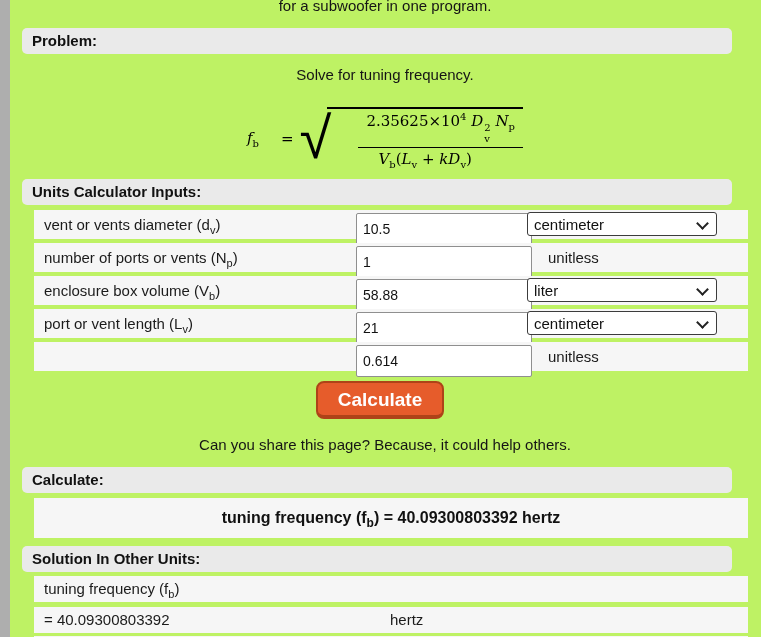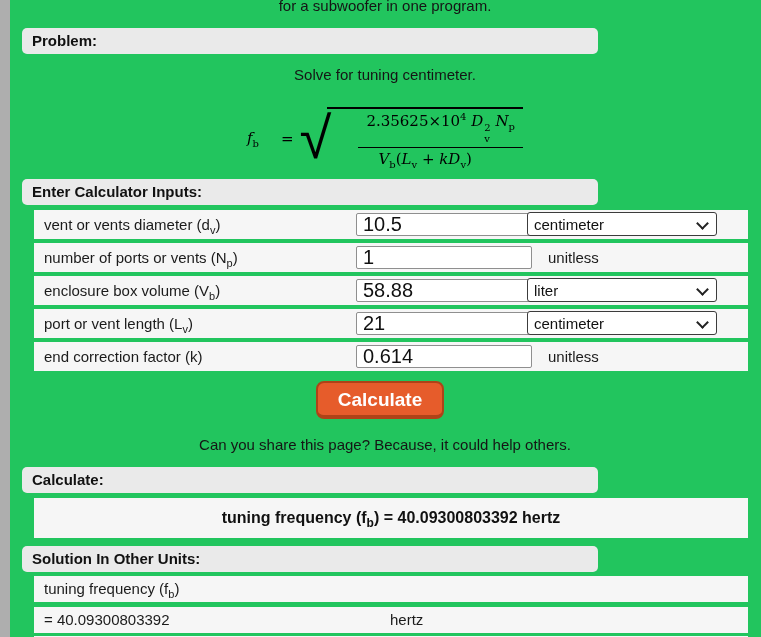--- a/index.html
+++ b/index.html
@@ -1,33 +1,33 @@
 <!DOCTYPE html>
 <html style="--button-bg: #e65c2b; --button-text: #ffffff; --button-border: #ae4318; --header-bg: #eaeaea; --row-bg: #f6f6f6; --scrollbar: #aeaeae;"><head>
 <meta charset="utf-8">
 <style>
   html, body { margin: 0; padding: 0; background: #ffffff; }
   #stage {
     position: relative;
     width: 761px;
     height: 637px;
-    background: #22c55e;
+    background: #bef264;
     overflow: hidden;
     font-family: "Liberation Sans", sans-serif;
     color: #1b1b1b;
   }
   
   .scroll-stripe {
     position: absolute; left: 0; top: 0;
     width: 10px; height: 637px;
     background: var(--scrollbar, #aeaeae);
   }
   
   .section-header {
-    position: absolute; left: 22px; width: 576px; height: 26px;
+    position: absolute; left: 22px; width: 710px; height: 26px;
     background: var(--header-bg, #eaeaea);
     border-radius: 5px;
     font-size: 15px; font-weight: bold; line-height: 26px;
     padding-left: 10px; box-sizing: border-box; color: #111;
   }
   .centered-line {
     position: absolute; left: 22px; width: 726px;
     text-align: center; font-size: 15px; color: #151515;
   }
   
@@ -57,23 +57,23 @@
   .stack sup, .stack sub { font-size: 10px; line-height: 1.05; vertical-align: baseline; }
   
   .input-row {
     position: absolute; left: 34px; width: 714px; height: 29px;
     background: var(--row-bg, #f6f6f6); font-size: 15px;
   }
   .row-label { position: absolute; left: 10px; top: 0; line-height: 29px; color: #1b1b1b; }
   .row-label sub { font-size: 11px; }
   .val-input {
     position: absolute; left: 322px; top: 3px;
-    width: 176px; height: 23px; box-sizing: border-box;
+    width: 176px; height: 32px; box-sizing: border-box;
     border: 1px solid #8f8f8f; border-radius: 2px;
-    font-family: "Liberation Sans", sans-serif; font-size: 20px;
+    font-family: "Liberation Sans", sans-serif; font-size: 14px;
     padding: 8px 6px; background: #fff; color: #111;
   }
   .select-wrap { position: absolute; left: 493px; top: 2px; width: 190px; height: 24px; display: inline-block; }
   .unit-select {
     -webkit-appearance: none; appearance: none;
     width: 190px; height: 24px; box-sizing: border-box;
     border: 1px solid #3c3c3c; border-radius: 3px;
     background: #fff; font-family: "Liberation Sans", sans-serif;
     font-size: 15px; padding: 0 24px 0 6px; color: #111;
   }
@@ -117,38 +117,38 @@
 <body>
 
 <div id="stage">
 
   <div class="scroll-stripe"></div>
 
   <div class="centered-line" style="top:-3px;">for a subwoofer in one program.</div>
 
   <div class="section-header" style="top:28px;">Problem:</div>
 
-  <div class="centered-line" style="top:66px;">Solve for tuning centimeter.</div>
+  <div class="centered-line" style="top:66px;">Solve for tuning frequency.</div>
 
   <div class="formula">
     <span class="f-lhs"><i>f</i><sub>b</sub></span>
     <span class="f-eq">=</span>
     <span class="f-sqrt">
       <span class="radical">√</span>
       <span class="f-frac">
         <span class="f-num"><span>2.35625×10</span><sup>4</sup>&nbsp;<i>D</i><span class="stack">
               <sup>2</sup>
               <sub>v</sub>
             </span>&nbsp;<i>N</i><sub>p</sub></span>
         <span class="f-den"><i>V</i><sub>b</sub><span>(</span><i>L</i><sub>v</sub><span> + </span><i>kD</i><sub>v</sub><span>)</span></span>
       </span>
     </span>
   </div>
 
-  <div class="section-header" style="top:179px;">Enter Calculator Inputs:</div>
+  <div class="section-header" style="top:179px;">Units Calculator Inputs:</div>
 
   <div class="input-row" style="top:210px;">
     <span class="row-label"><span>vent or vents diameter (d</span><sub>v</sub><span>)</span></span>
     <input class="val-input" value="10.5" style="">
     <span class="select-wrap">
       <select class="unit-select"><option>centimeter</option></select>
       <span class="chev"></span>
     </span>
   </div>
 
@@ -170,21 +170,20 @@
   <div class="input-row" style="top:309px;">
     <span class="row-label"><span>port or vent length (L</span><sub>v</sub><span>)</span></span>
     <input class="val-input" value="21" style="">
     <span class="select-wrap">
       <select class="unit-select"><option>centimeter</option></select>
       <span class="chev"></span>
     </span>
   </div>
 
   <div class="input-row" style="top:342px;">
-    <span class="row-label"><span>end correction factor (k)</span><sub></sub><span></span></span>
     <input class="val-input" value="0.614" style="">
     <span class="unit-text">unitless</span>
   </div>
 
   <button class="calc-btn">Calculate</button>
 
   <div class="centered-line" style="top:436px;">Can you share this page? Because, it could help others.</div>
 
   <div class="section-header" style="top:467px;">Calculate:</div>
 

